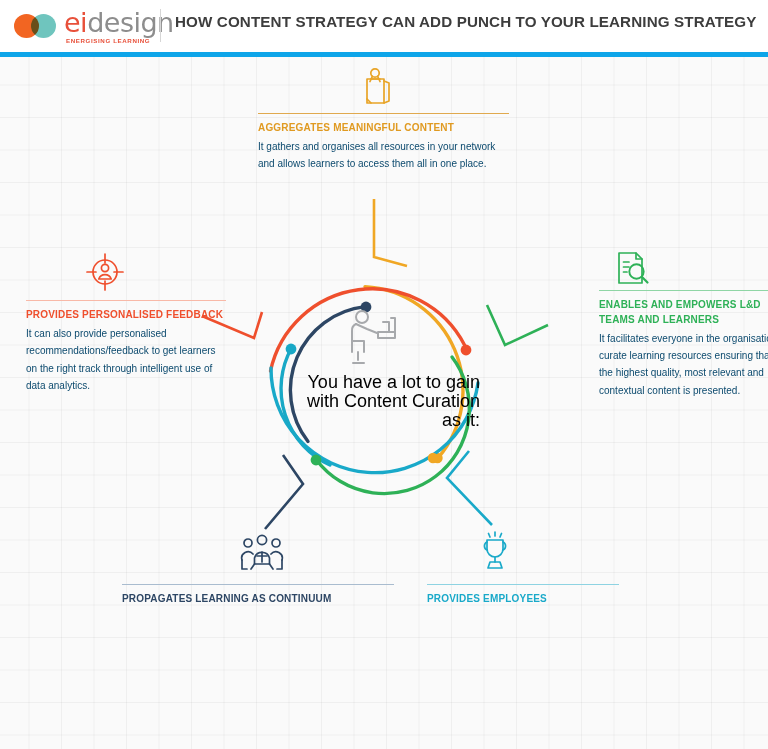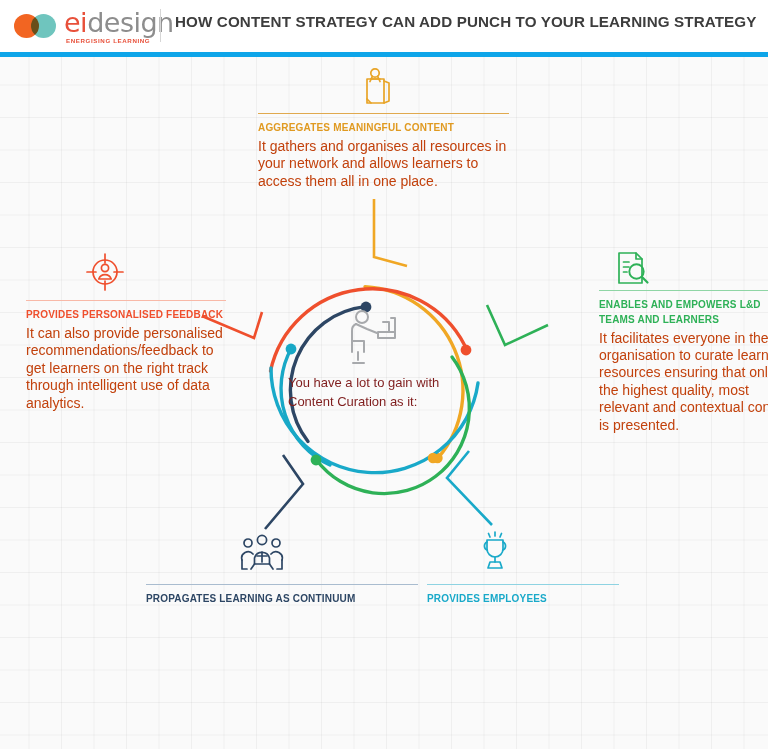--- a/index.html
+++ b/index.html
@@ -69,46 +69,46 @@
 
   
   .block{ position:absolute; z-index:10; }
   .rule{ height:1.4px; width:100%; margin-bottom:7px; }
   .head{
     font-size:10px; font-weight:700; letter-spacing:.18px;
     line-height:14.6px; margin:0 0 2px 0;
     font-family:"Liberation Sans", sans-serif;
   }
   .body{
-    font-size:14px; line-height:17.4px; color:#c2410c;
+    font-size:10px; line-height:17.4px; color:#0c4a6e;
     font-family:"Liberation Sans", sans-serif; margin:0;
   }
   .icon-wrap{ position:absolute; z-index:10; }
 
   
   #blk-aggregate{ left:258px; top:113px; width:251px; }
   #ico-aggregate{ left:356px; top:66px; width:40px; height:42px; }
 
   #blk-feedback{ left:26px; top:300px; width:200px; }
   #ico-feedback{ left:84px; top:251px; width:42px; height:42px; }
 
   #blk-enables{ left:551px; top:290px; width:197px;margin-left:48px; }
   #ico-enables{ left:612px; top:249px; width:40px; height:42px; }
 
-  #blk-propagates{ left:122px; top:584px; width:272px;margin-left:24px; }
+  #blk-propagates{ left:122px; top:584px; width:272px; }
   #ico-propagates{ left:240px; top:532px; width:44px; height:42px; }
 
   #blk-motivates{ left:427px; top:584px; width:192px; }
   #ico-motivates{ left:475px; top:528px; width:40px; height:44px; }
 
   
   #center-text{
     position:absolute; left:288px; top:373px; width:192px;
-    text-align:left; font-size:13px; line-height:19px;
-    color:#7f1d1d; z-index:10;
+    text-align:right; font-size:18px; line-height:19px;
+    color:#000000; z-index:10;
     font-family:"Liberation Sans", sans-serif;
   }
   #ico-center{ left:345px; top:308px; width:62px; height:58px; }
 </style>
 </head>
 <body>
 
 <div id="grid"></div>
 
 <div id="header">

